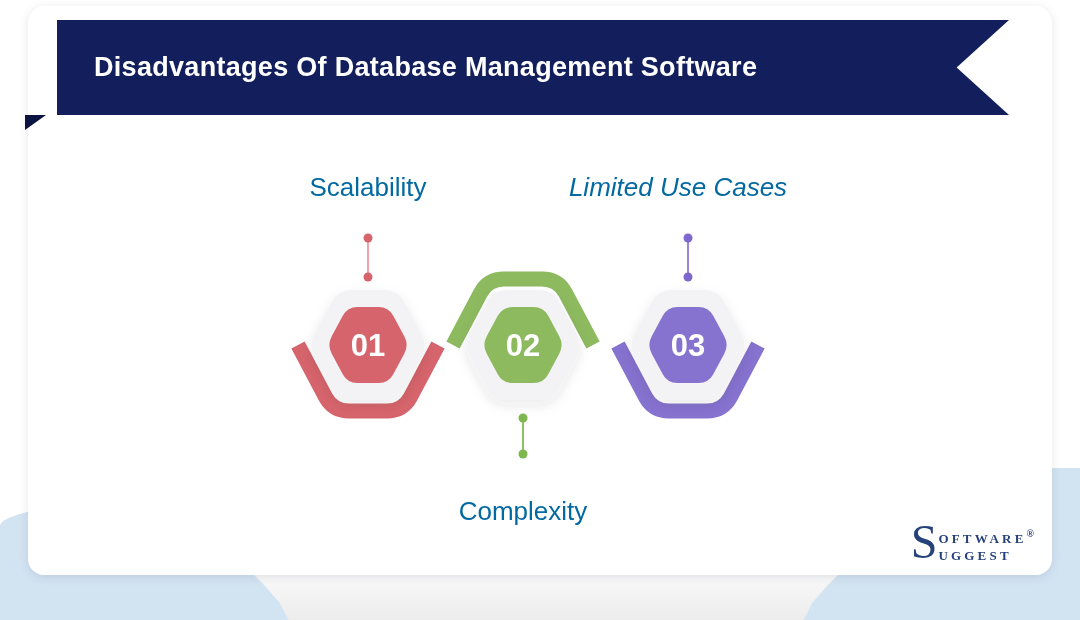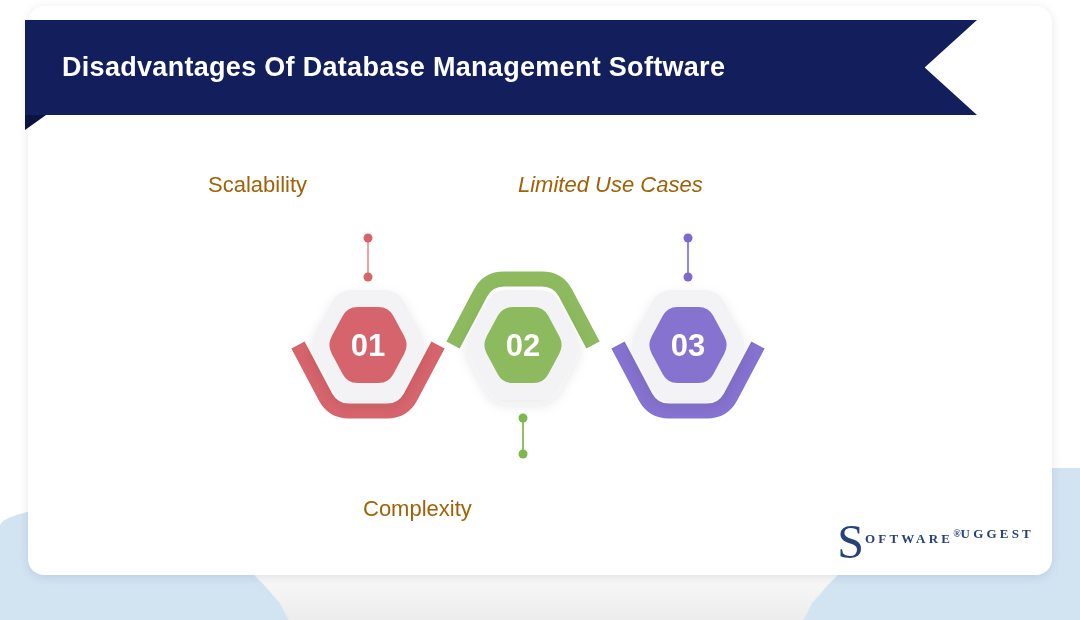--- a/index.html
+++ b/index.html
@@ -34,54 +34,54 @@
     position:absolute;left:25px;top:115px;width:21px;height:15px;
     clip-path:polygon(0 0,100% 0,0 100%);
   }
   .ribbon-title{
     padding-left:37px;
     font-size:27px;font-weight:bold;letter-spacing:0.3px;
     color:#ffffff;white-space:nowrap;
   }
   
   .step-label{
-    position:absolute;width:320px;
-    font-size:22px;color:#a16207;
+    position:absolute;width:320px;text-align:center;
+    font-size:26px;color:#0369a1;
   }
   .label-1{left:208px;top:172px;}
   .label-3{left:518px;top:172px;font-style:italic;}
   .label-2{left:363px;top:496px;}
   
   .diagram{position:absolute;left:0;top:0;}
   
   .logo{
     position:absolute;right:46px;top:521px;
     display:flex;align-items:flex-start;
     font-family:"Liberation Serif", serif;
   }
   .logo-big-s{
     font-size:48px;line-height:42px;font-weight:normal;
   }
-  .logo-lines{display:flex;flex-direction:row;margin-left:1px;padding-top:4px;}
+  .logo-lines{display:flex;flex-direction:column;margin-left:1px;padding-top:4px;}
   .logo-l1,.logo-l2{
     display:block;font-size:13px;line-height:17px;
     letter-spacing:3.2px;text-transform:uppercase;font-weight:bold;
     white-space:nowrap;
   }
   .logo-reg{font-size:10px;vertical-align:6px;letter-spacing:0;}
 </style>
 </head>
 <body>
 
 <div class="bg-blue" style="background: rgb(210, 227, 242);"></div>
 <div class="pedestal"></div>
 
 <div class="card"></div>
 
-<div class="ribbon" style="background: rgb(19, 31, 92);">
+<div class="ribbon" style="background: rgb(19, 31, 92); margin-left: 32px;">
   <div class="ribbon-title" style="color: rgb(255, 255, 255);">Disadvantages Of Database Management Software</div>
 </div>
 <div class="ribbon-fold" style="background: rgb(11, 19, 64);"></div>
 
 <svg class="diagram" width="1080" height="620" viewBox="0 0 1080 620">
   <defs>
     <filter id="softShadow" x="-40%" y="-40%" width="180%" height="180%">
       <feDropShadow dx="0" dy="5" stdDeviation="6" flood-color="#2a2a3a" flood-opacity="0.10"></feDropShadow>
     </filter>
   </defs>

